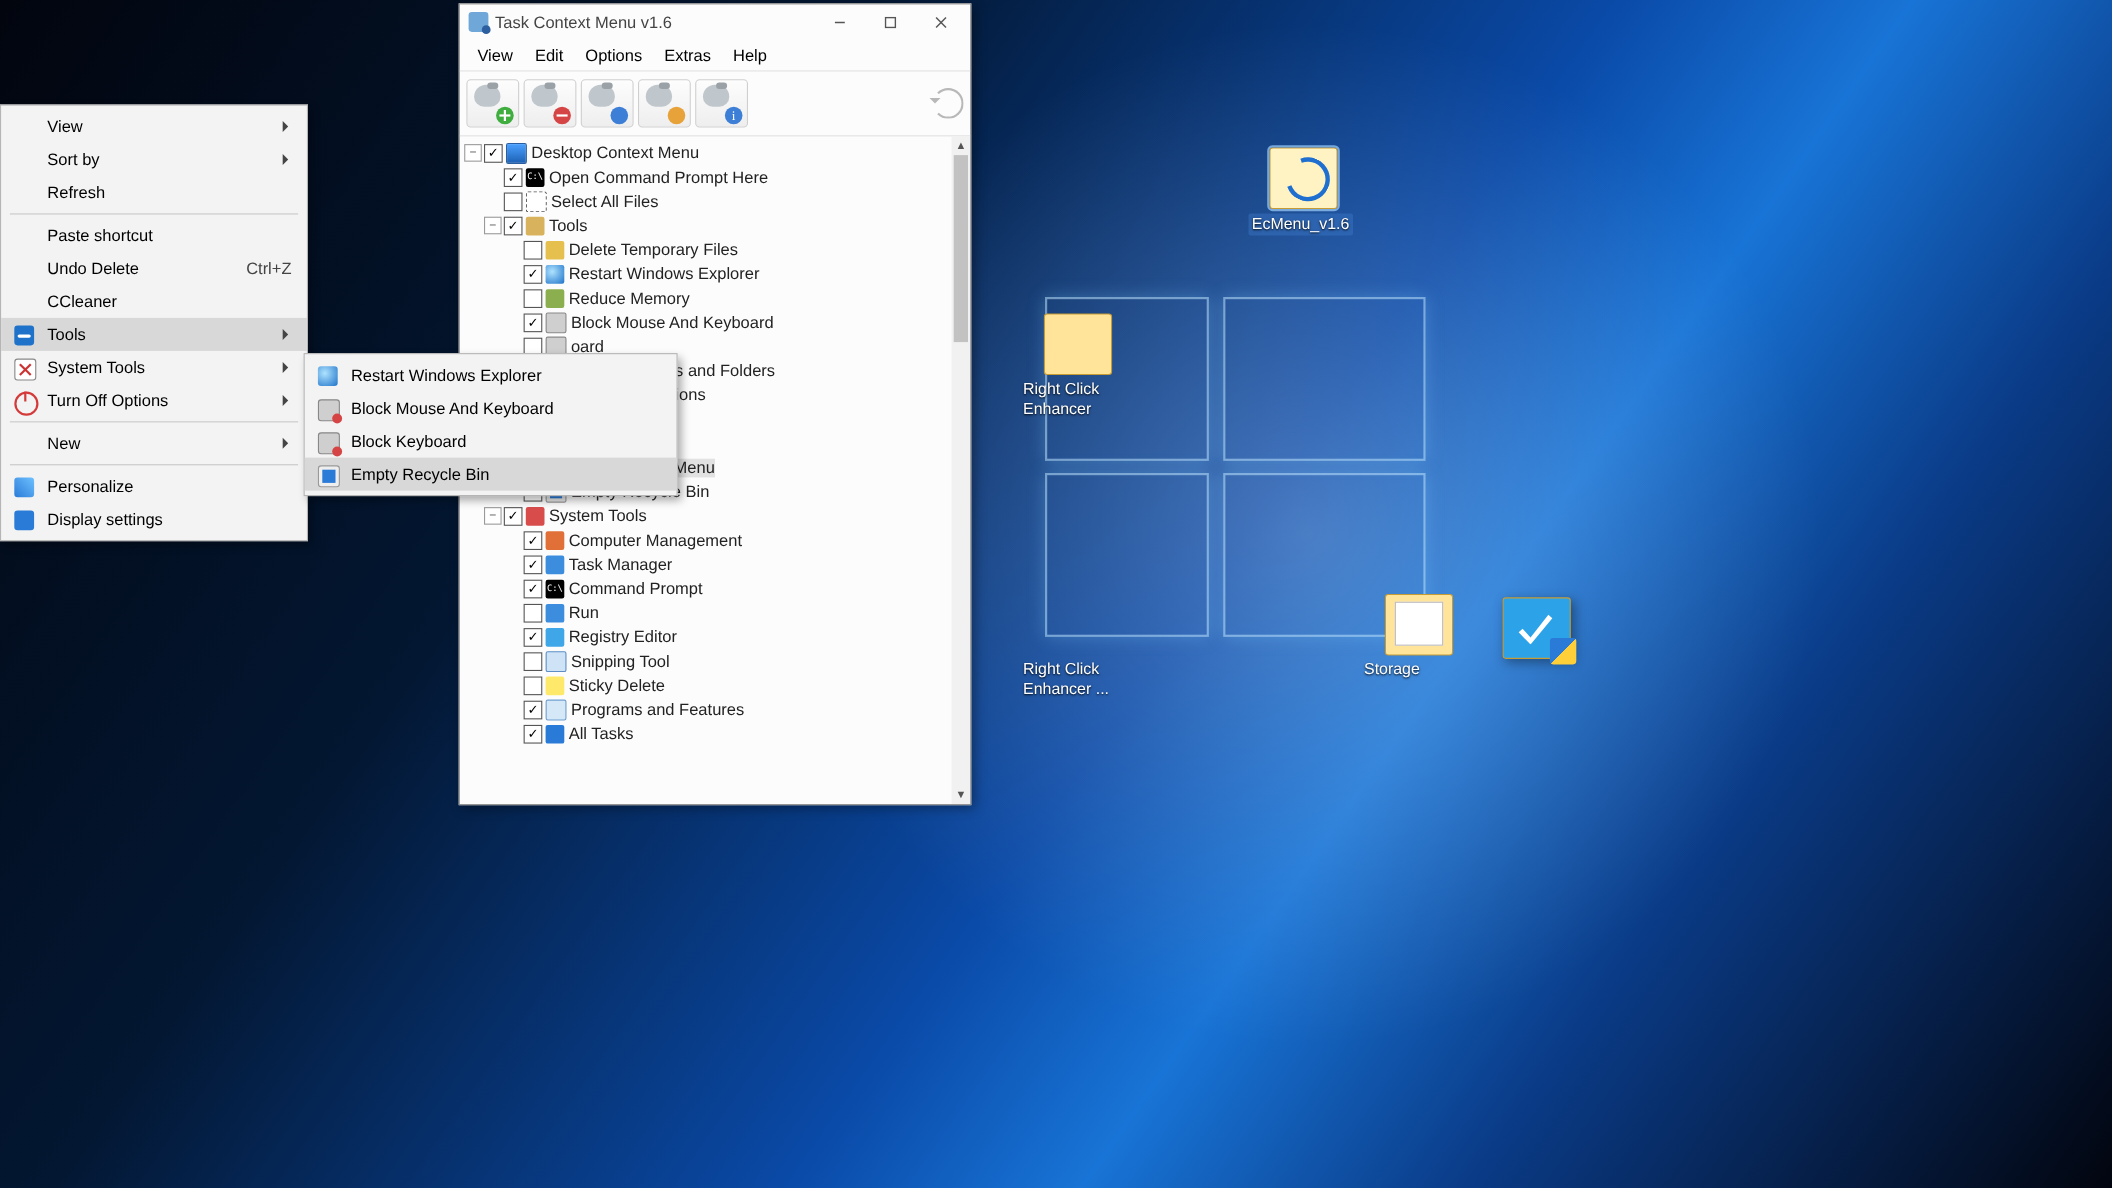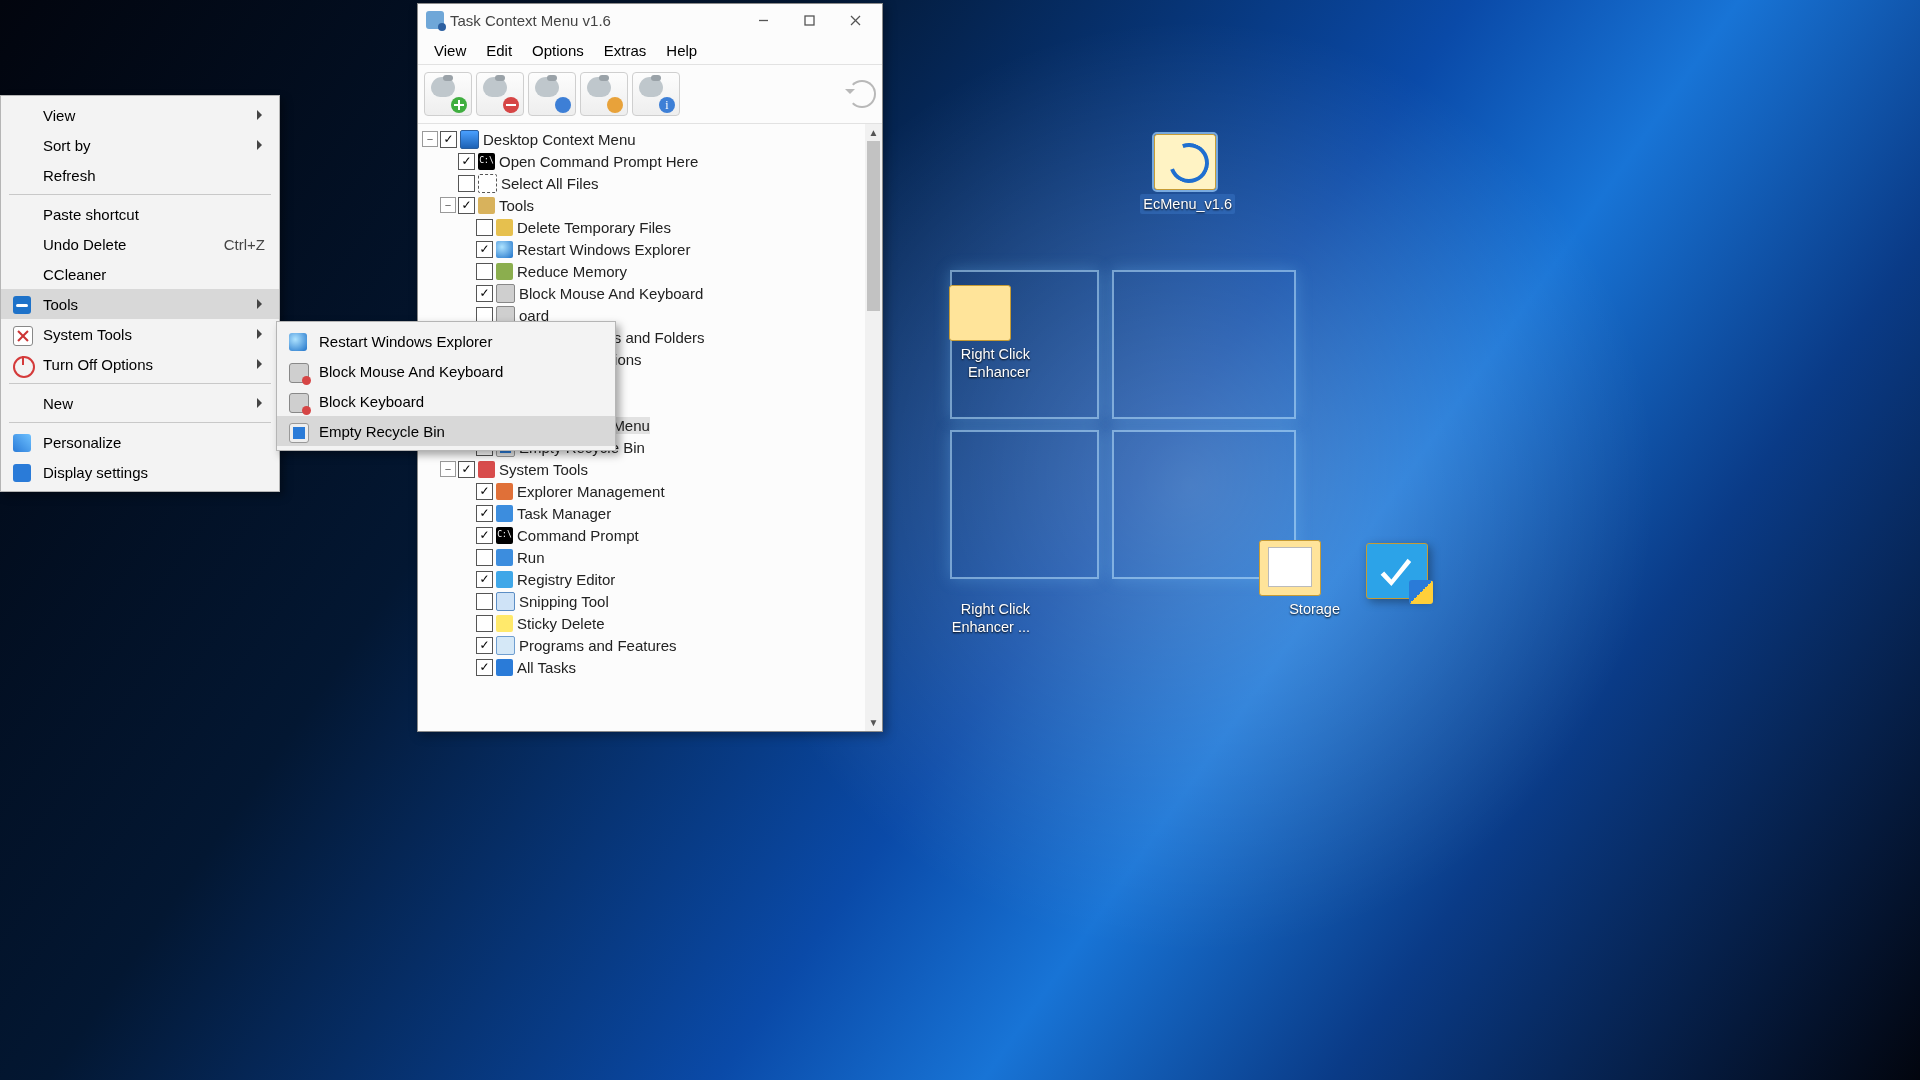--- a/index.html
+++ b/index.html
@@ -117,21 +117,21 @@
   .mico.power::after{content:"";position:absolute;left:7px;top:-2px;width:2px;height:9px;background:#d43a3a;}
   .mico.disp{background:#2a7bd8;}
   .mico.pers{background:linear-gradient(45deg,#2a7bd8,#6ec1ff);} 
   .mico.globe{background:radial-gradient(circle at 35% 35%,#aee3ff,#1e72c9);}
   .mico.kb{background:#cfcfcf;border:1px solid #888;}
   .mico.kb.red::after{content:"";position:absolute;right:-3px;bottom:-3px;width:9px;height:9px;background:#d64545;border-radius:50%;}
   .mico.bin{background:#eee;border:1px solid #999;}
   .mico.bin::before{content:"";position:absolute;inset:3px;background:#2a7bd8;}
 
   
-  .dicon{position:absolute;width:100px;text-align:right;color:#fff;font-size:14.5px;text-shadow:0 1px 2px #000;}
+  .dicon{position:absolute;width:100px;text-align:left;color:#fff;font-size:14.5px;text-shadow:0 1px 2px #000;}
   .dicon .thumb{width:60px;height:54px;margin:0 auto 4px;background:#ffe49a;border:1px solid #c69b34;border-radius:3px;position:relative;}
   .dicon .thumb.edge::after{content:"";position:absolute;left:14px;top:8px;width:32px;height:32px;border:4px solid #1f6fd0;border-radius:50%;border-left-color:transparent;transform:rotate(25deg);}
   .dicon.sel .thumb{outline:2px solid rgba(160,210,255,.7);background:#fff3c4;}
   .dicon.sel .cap{background:rgba(60,120,200,.45);padding:1px 3px;border-radius:2px;}
   .dicon .thumb.app{background:#2ca3e8;}
   .dicon .thumb.app::after{content:"";position:absolute;left:10px;top:10px;width:36px;height:32px;background:#fff;clip-path:polygon(20% 55%,40% 80%,85% 15%,95% 25%,40% 100%,10% 65%);}
   .dicon .thumb.app .shield{position:absolute;right:-6px;bottom:-6px;width:24px;height:24px;background:linear-gradient(135deg,#2a7bd8 50%,#ffcf3a 50%);border-radius:3px;}
   .dicon .thumb.folder2::after{content:"";position:absolute;left:8px;top:6px;width:42px;height:38px;background:#fff;border:1px solid #bbb;}
   .cap{display:inline-block;line-height:1.25;}
 </style>
@@ -327,21 +327,21 @@
             <span class="cb checked"></span>
             <span class="ic ic-systools"></span>
             <span class="tx bold">System Tools</span>
           </div>
           <div class="node">
             <span class="ind"></span>
             <span class="ind"></span>
             <span class="ind"></span>
             <span class="cb checked"></span>
             <span class="ic ic-mgmt"></span>
-            <span class="tx">Explorer Management</span>
+            <span class="tx">Computer Management</span>
           </div>
           <div class="node">
             <span class="ind"></span>
             <span class="ind"></span>
             <span class="ind"></span>
             <span class="cb checked"></span>
             <span class="ic ic-task"></span>
             <span class="tx">Task Manager</span>
           </div>
           <div class="node">

